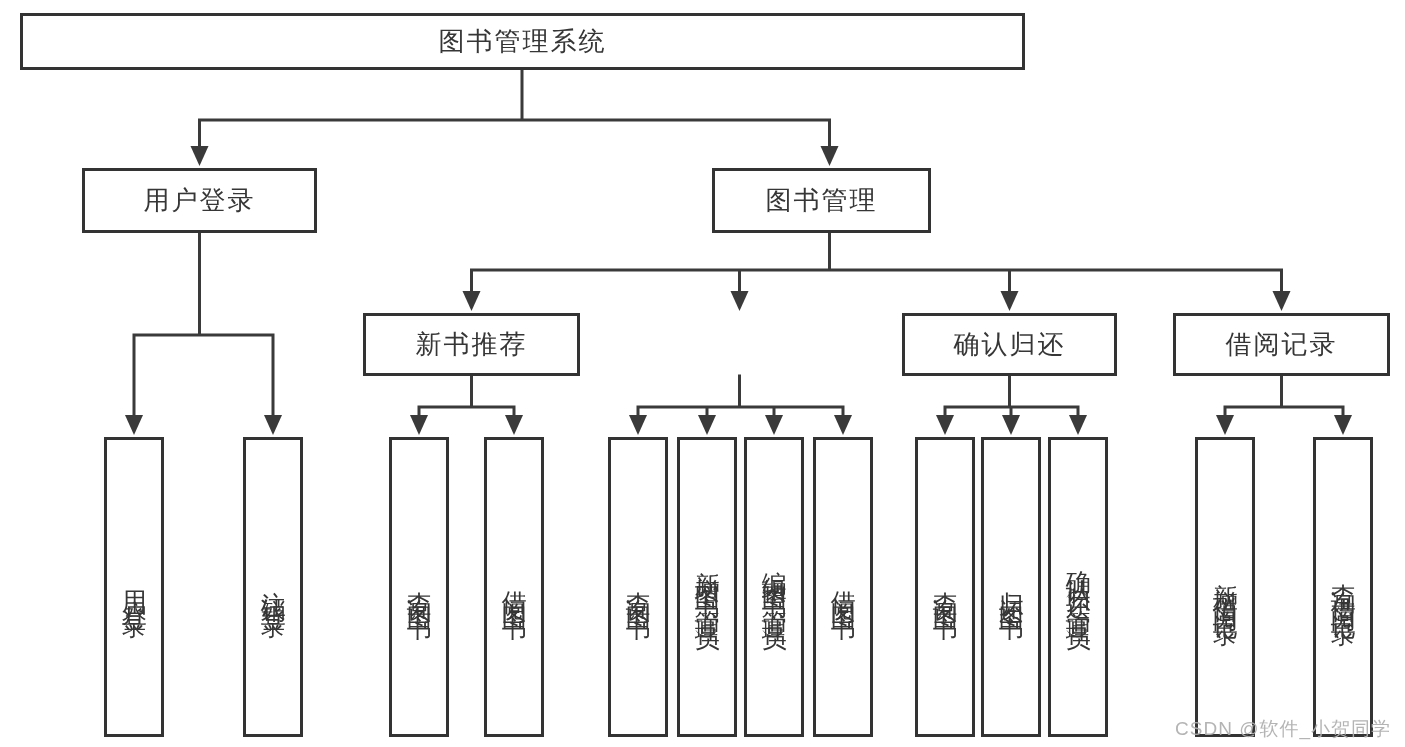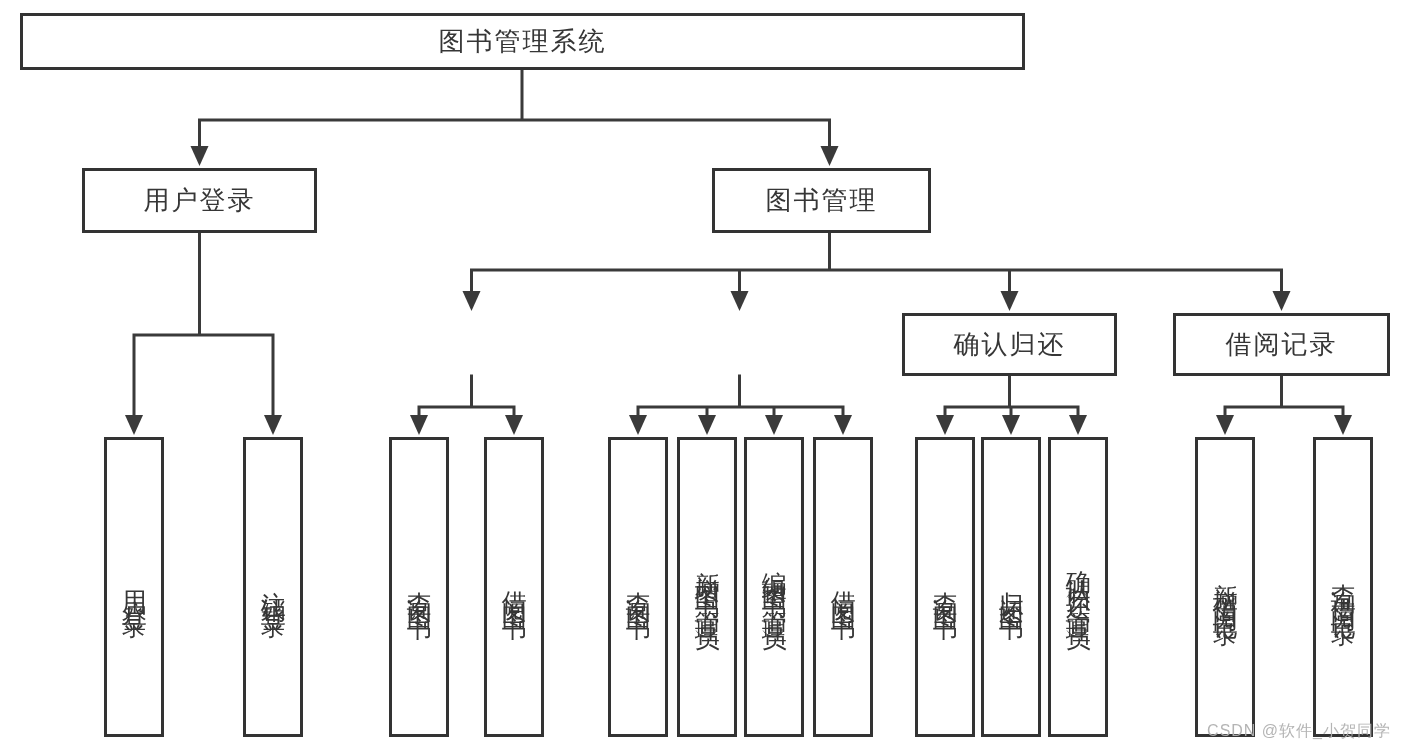--- a/index.html
+++ b/index.html
@@ -15,21 +15,21 @@
     display:flex; align-items:center; justify-content:center;
     color:#363636; z-index:2;
   }
   .box.h .lbl { font-size:26px; letter-spacing:2px; white-space:nowrap; }
   .box.v .lbl {
     writing-mode:vertical-rl; text-orientation:mixed;
     font-size:25px; letter-spacing:8px; line-height:1.1;
   }
   .watermark {
     position:absolute; right:14px; bottom:5px; z-index:5;
-    font-size:16px; letter-spacing:1px; color:rgba(176,176,176,0.95);
+    font-size:19px; letter-spacing:1px; color:rgba(176,176,176,0.95);
     white-space:nowrap;
     margin-top:45px;
   }
 </style>
 </head>
 <body>
 
 <div class="canvas">
 
   <svg class="connectors" width="1405" height="747" viewBox="0 0 1405 747">
@@ -69,20 +69,23 @@
     <span class="lbl">图书管理系统</span>
   </div>
 
   <div class="box h" style="left:82px;top:168px;width:235px;height:65px">
     <span class="lbl">用户登录</span>
   </div>
   <div class="box h" style="left:712px;top:168px;width:219px;height:65px">
     <span class="lbl">图书管理</span>
   </div>
 
+  <div class="box h" style="left:363px;top:313px;width:217px;height:63px">
+    <span class="lbl">新书推荐</span>
+  </div>
   <div class="box h" style="left:902px;top:313px;width:215px;height:63px">
     <span class="lbl">确认归还</span>
   </div>
   <div class="box h" style="left:1173px;top:313px;width:217px;height:63px">
     <span class="lbl">借阅记录</span>
   </div>
 
   <div class="box v" style="left:104px;top:437px;width:60px;height:300px">
     <span class="lbl">用户登录</span>
   </div>

